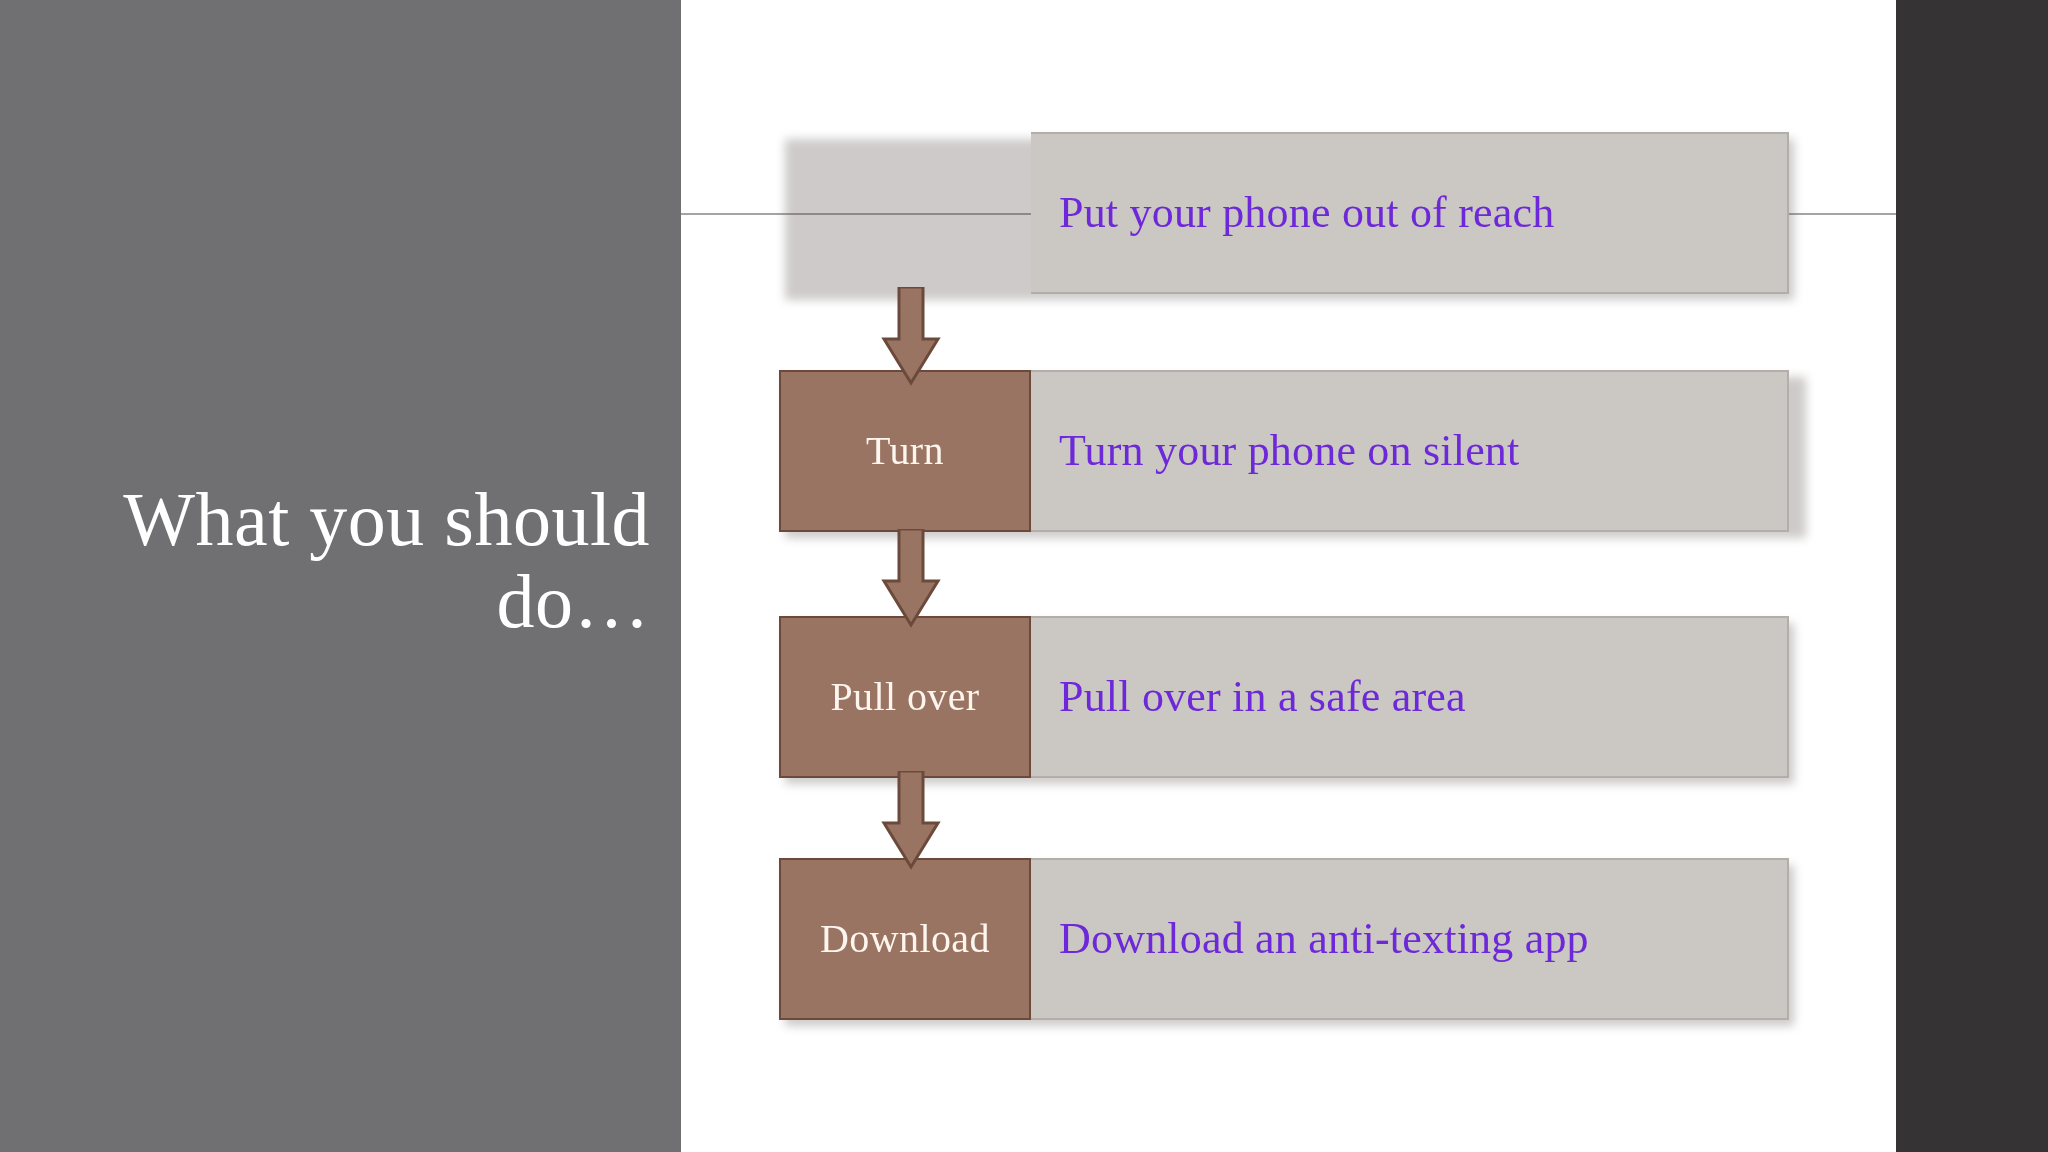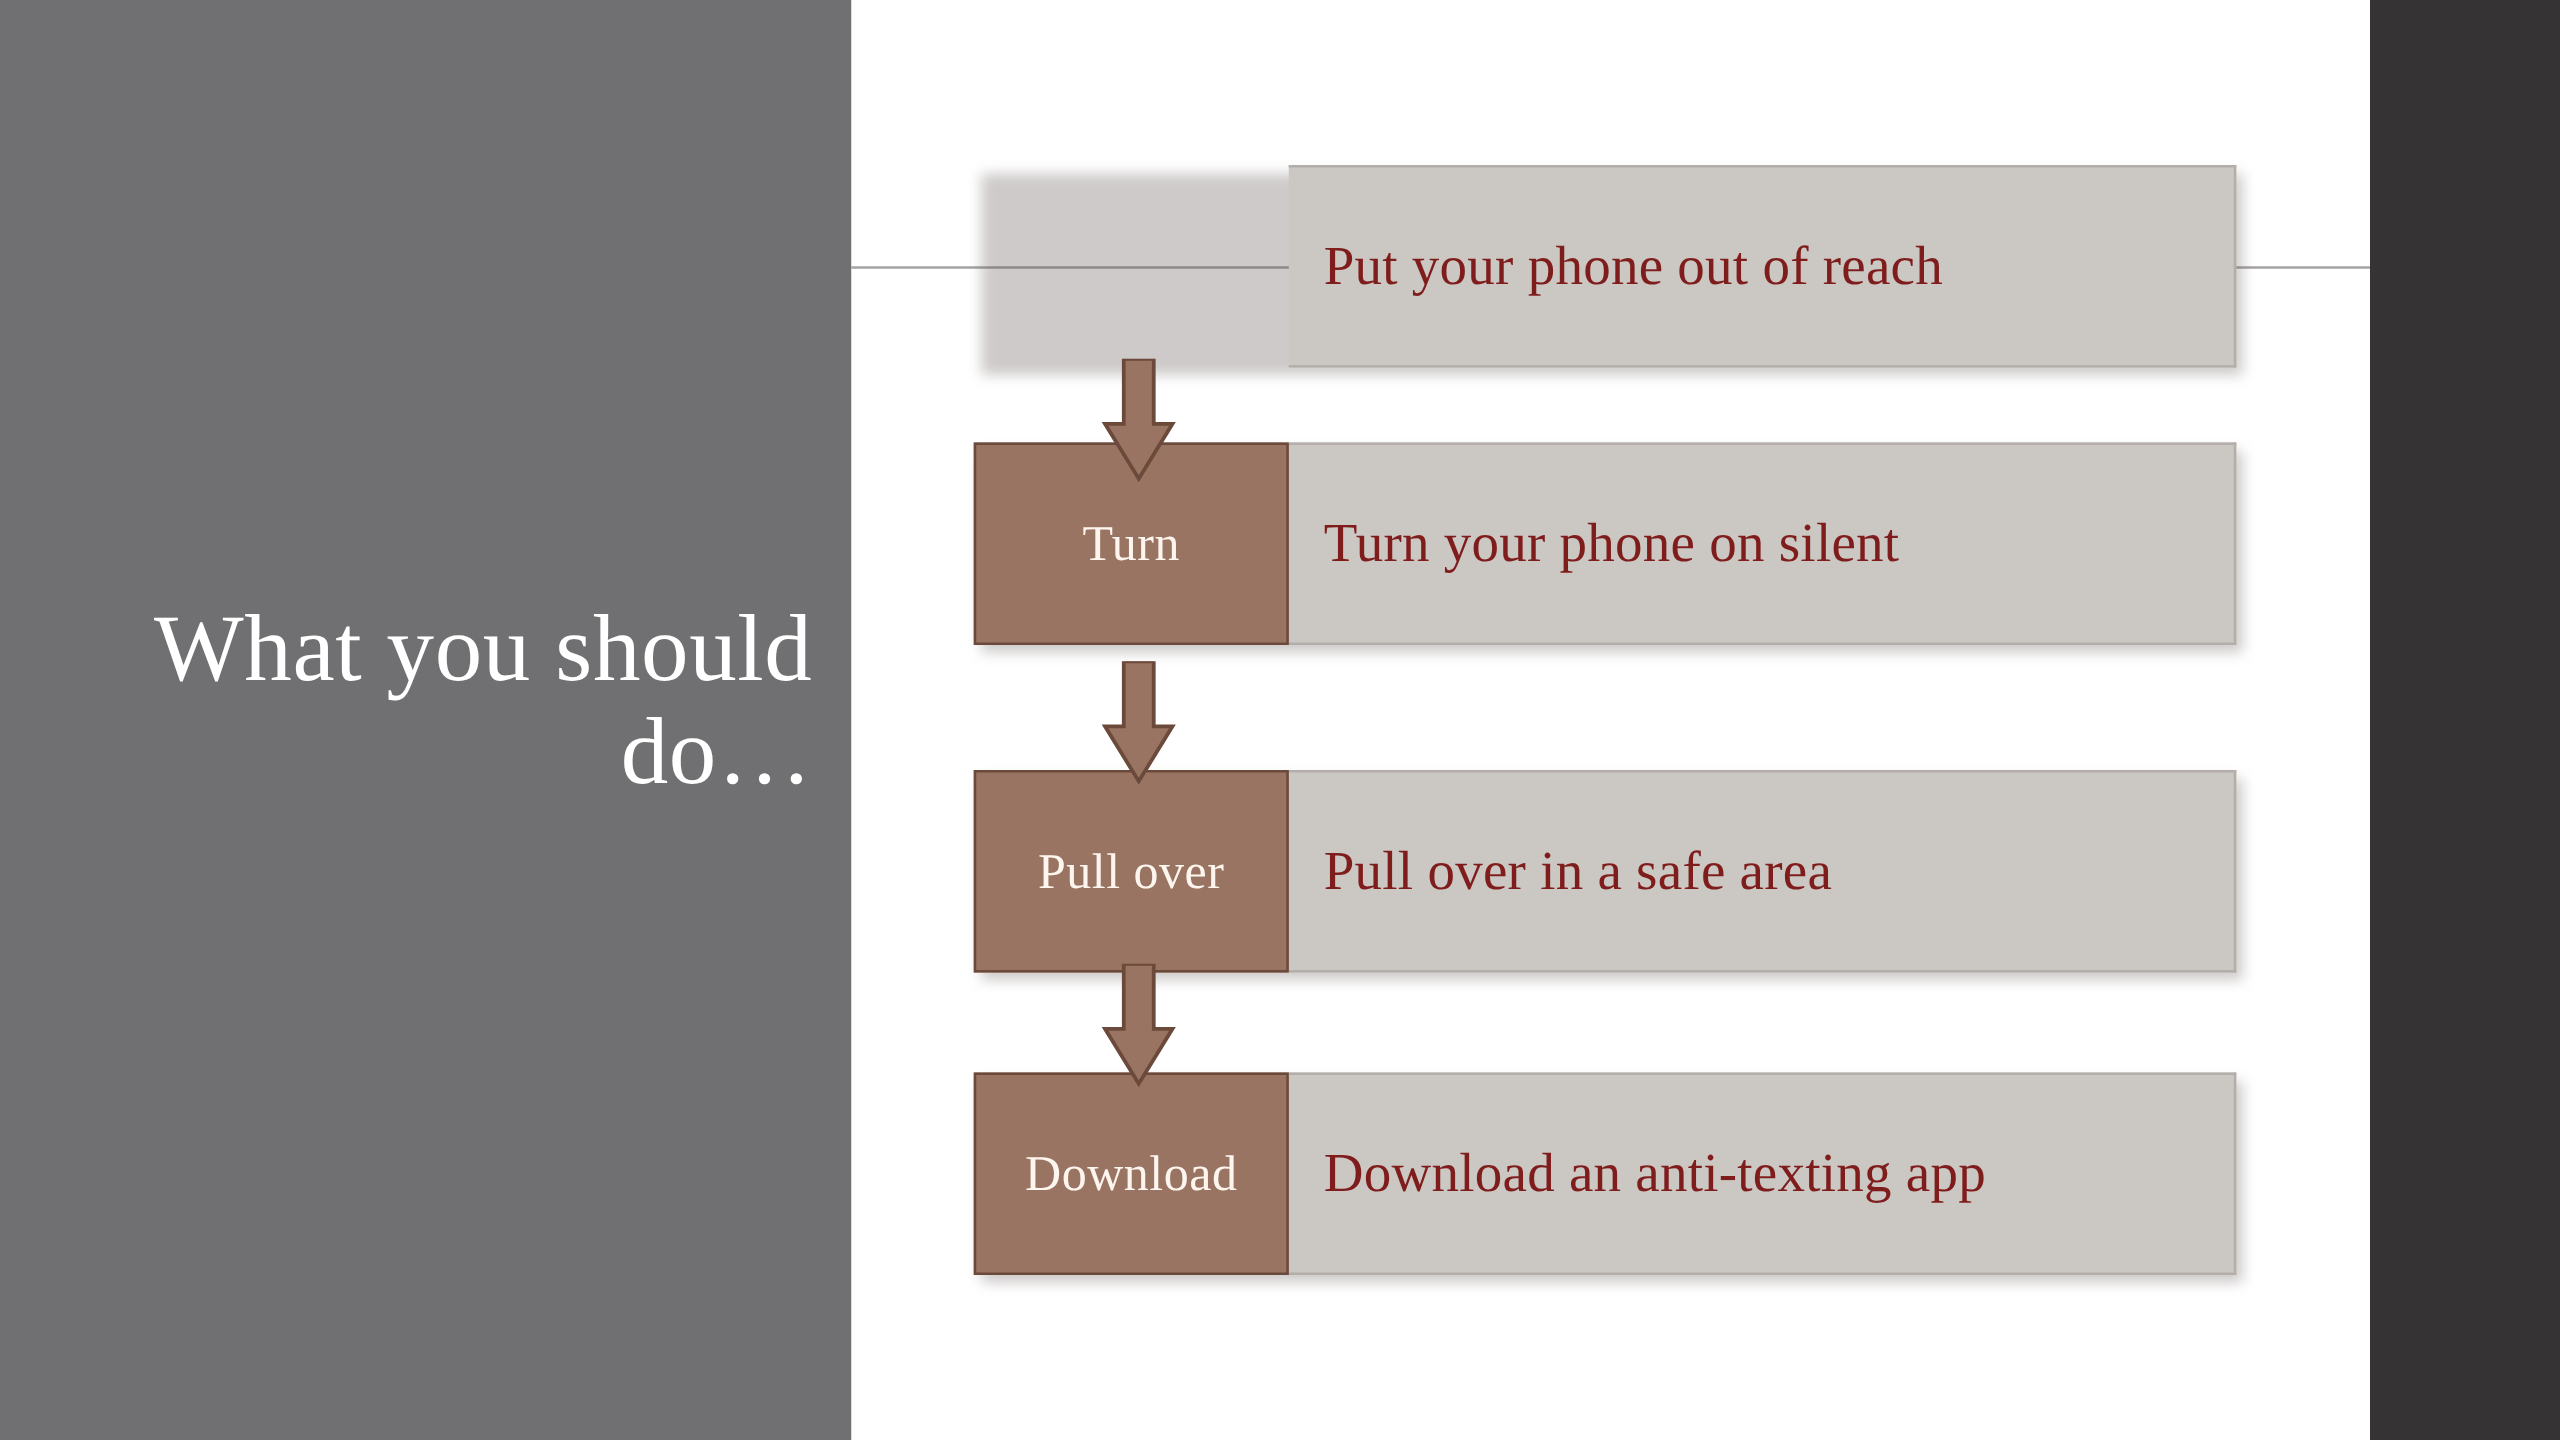--- a/index.html
+++ b/index.html
@@ -74,21 +74,21 @@
   }
 
   .row {
     position: absolute;
     left: 779px;
     width: 1010px;
     height: 162px;
   }
 
   .row-1 { top: 132px; }
-  .row-2 { top: 354px; }
+  .row-2 { top: 370px; padding-left: 12px; }
   .row-3 { top: 616px; }
   .row-4 { top: 858px; }
 
   
   .row::after {
     content: "";
     position: absolute;
     left: 6px;
     top: 7px;
     right: -5px;
@@ -131,21 +131,21 @@
     box-sizing: border-box;
     background: #CBC7C2;
     border: 2px solid #B3AEA9;
     border-left: none;
     display: flex;
     align-items: center;
     z-index: 1;
   }
 
   .cell-desc-label {
-    color: #7f1d1d;
+    color: #6d28d9;
     font-size: 44px;
     line-height: 48px;
     padding-left: 28px;
     letter-spacing: 0.2px;
   }
 
   
   .arrow {
     position: absolute;
     left: 880px;

